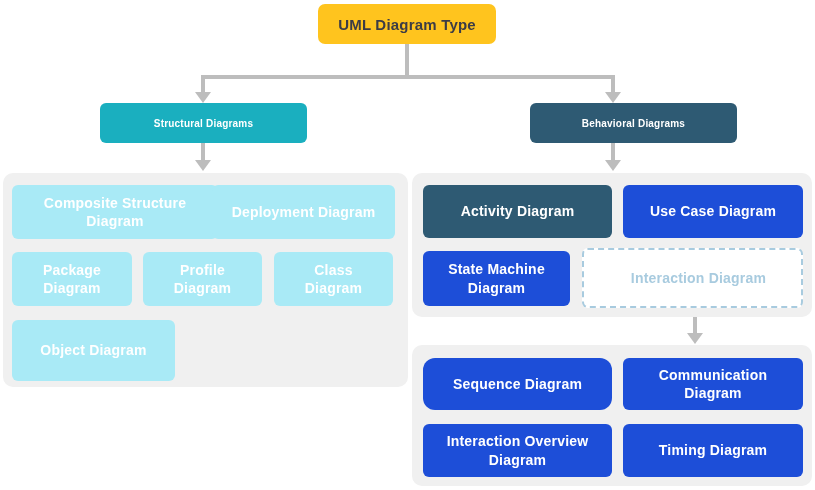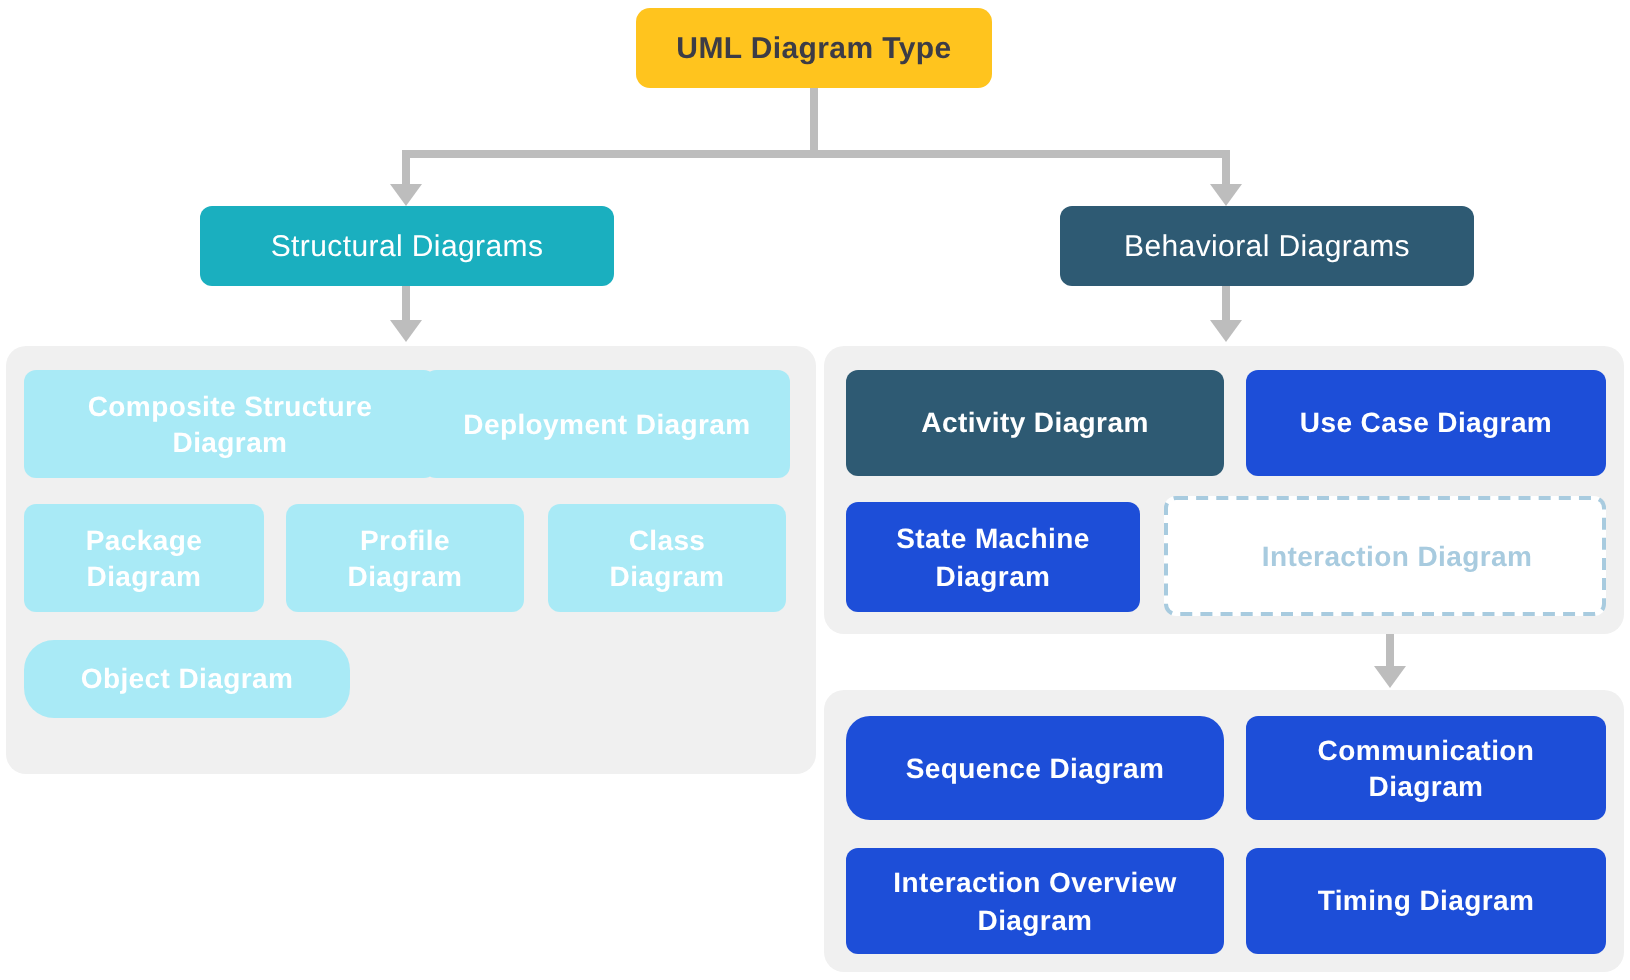--- a/index.html
+++ b/index.html
@@ -24,21 +24,21 @@
     border-radius: 7px;
     display: flex; align-items: center; justify-content: center;
     font-weight: bold; font-size: 15px; letter-spacing: 0.2px;
   }
   .header-node {
     position: absolute;
     width: 207px; height: 40px;
     color: #ffffff;
     border-radius: 6px;
     display: flex; align-items: center; justify-content: center;
-    font-weight: normal; font-size: 15px; letter-spacing: 0.2px;
+    font-weight: bold; font-size: 10px; letter-spacing: 0.2px;
   }
   .header-node--structural { left: 100px; top: 103px; background: #1AAFBF; }
   .header-node--behavioral { left: 530px; top: 103px; background: #2E5A73; }
   .group {
     position: absolute;
     background: #F0F0F0;
     border-radius: 10px;
   }
   .group--structural { left: 3px; top: 173px; width: 405px; height: 214px; }
   .group--behavioral { left: 412px; top: 173px; width: 400px; height: 144px; }
@@ -96,21 +96,21 @@
   <div class="group group--structural">
     <div class="node node--cyan" style="left:9px;   top:12px;  width:206px; height:54px;">Composite Structure
 Diagram</div>
     <div class="node node--cyan" style="left:209px; top:12px;  width:183px; height:54px;">Deployment Diagram</div>
     <div class="node node--cyan" style="left:9px;   top:79px;  width:120px; height:54px;">Package
 Diagram</div>
     <div class="node node--cyan" style="left:140px; top:79px;  width:119px; height:54px;">Profile
 Diagram</div>
     <div class="node node--cyan" style="left:271px; top:79px;  width:119px; height:54px;">Class
 Diagram</div>
-    <div class="node node--cyan" style="left:9px;   top:147px; width:163px; height:39px;border-radius:15px;">Object Diagram</div>
+    <div class="node node--cyan" style="left:9px;   top:147px; width:163px; height:61px;">Object Diagram</div>
   </div>
 
   <div class="group group--behavioral">
     <div class="node node--dark" style="left:11px;  top:12px; width:189px; height:53px;">Activity Diagram</div>
     <div class="node node--blue" style="left:211px; top:12px; width:180px; height:53px;">Use Case Diagram</div>
     <div class="node node--blue" style="left:11px;  top:78px; width:147px; height:55px;">State Machine
 Diagram</div>
     <div class="node node--dashed" style="left:170px; top:75px; width:221px; height:60px;padding-left:12px;">Interaction Diagram</div>
   </div>
 

